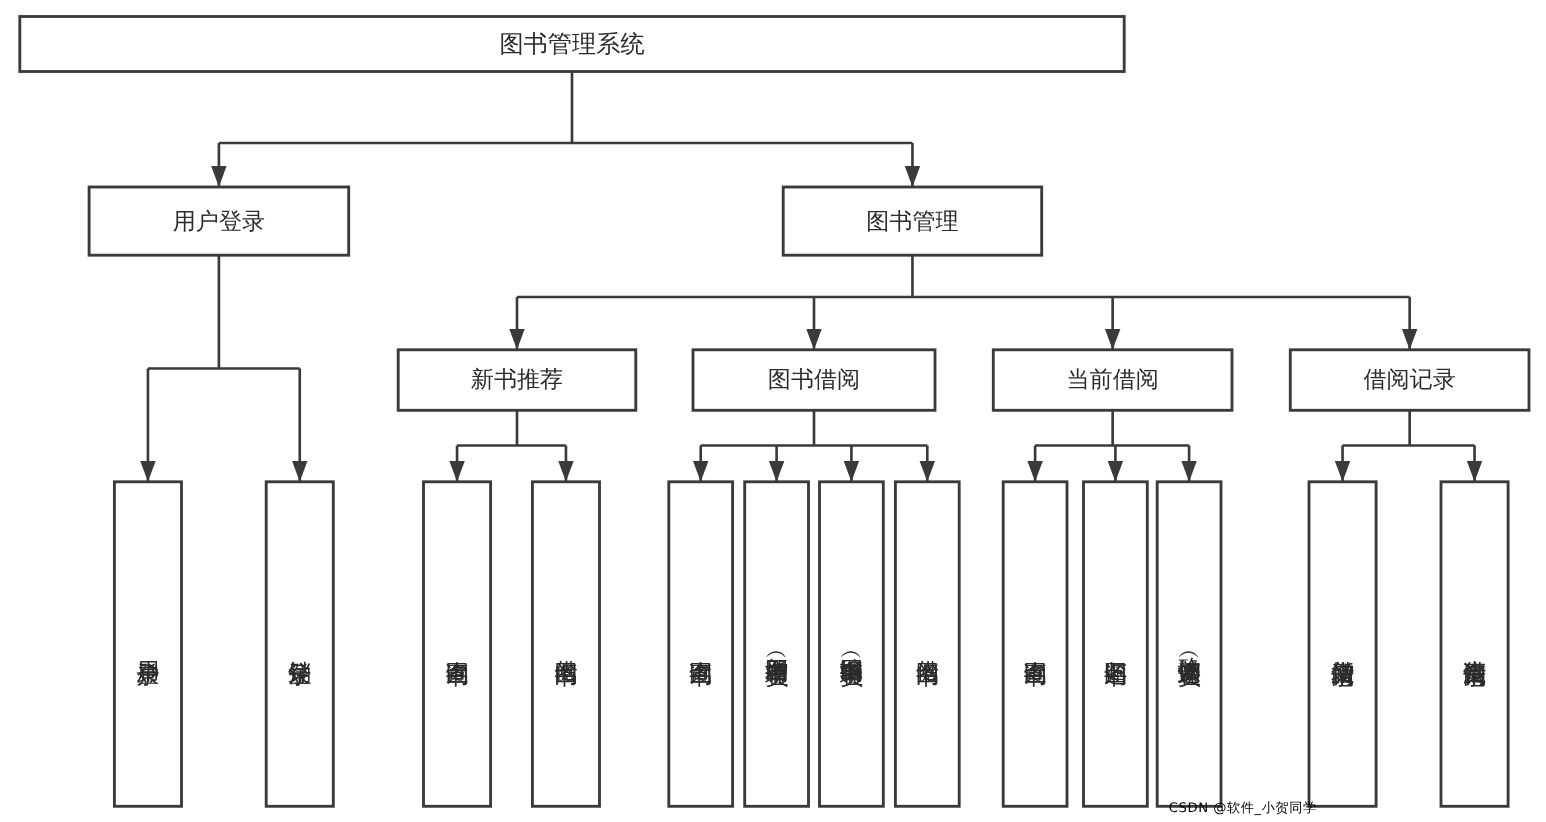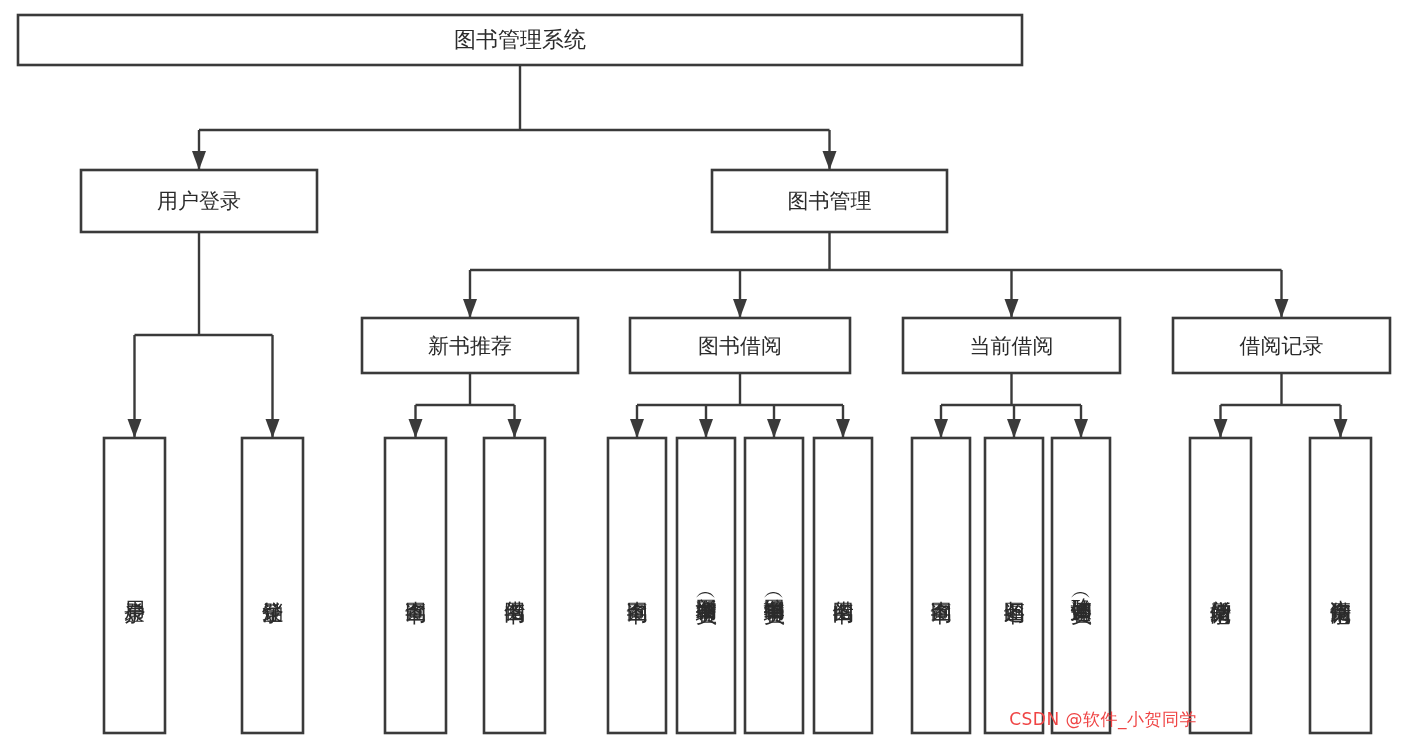--- a/index.html
+++ b/index.html
@@ -66,24 +66,24 @@
     letter-spacing: 1px;
     display: flex;
     align-items: center;
     justify-content: center;
     white-space: nowrap;
     pointer-events: none;
   }
   #watermark {
     position: absolute;
     right: 8px;
-    bottom: 16px;
+    bottom: 4px;
     font-family: "DejaVu Sans", "Liberation Sans", sans-serif;
-    font-size: 17px;
-    color: #ef4444;
+    font-size: 12px;
+    color: #000000;
     letter-spacing: 0.5px;
     white-space: nowrap;
   }
 </style>
 </head>
 <body>
 
 <div id="diagram-root">
 
   <svg id="flow-svg" viewBox="0 0 1405 747">

